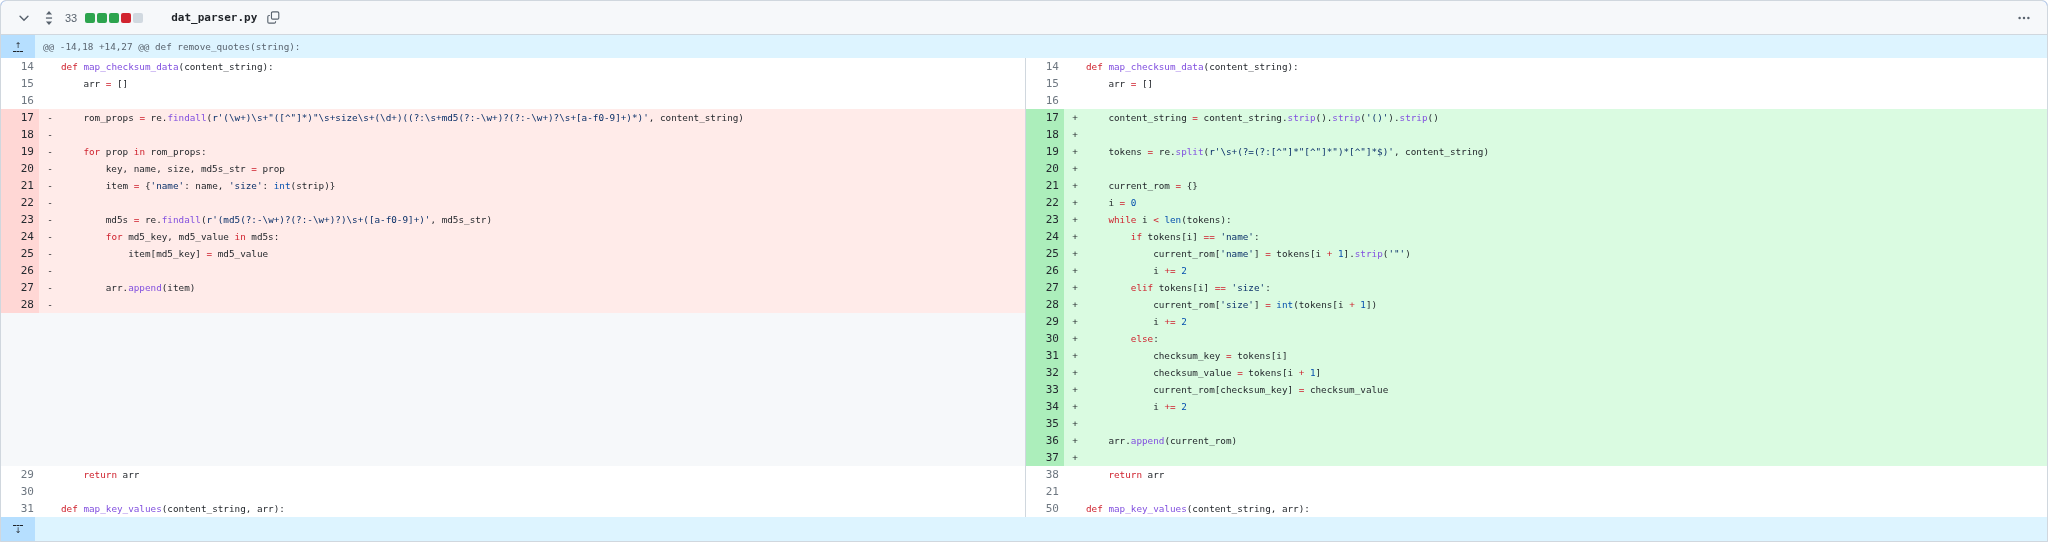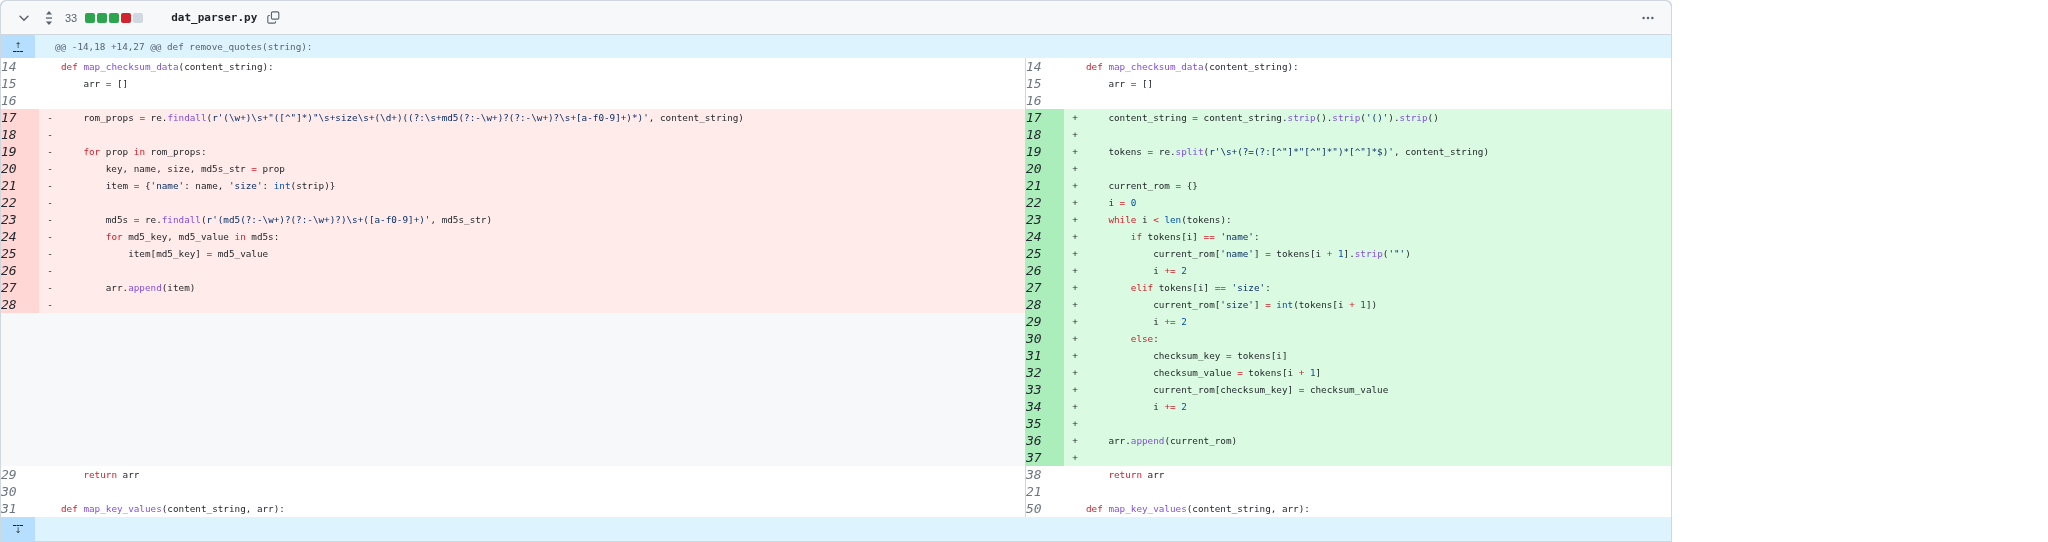--- a/index.html
+++ b/index.html
@@ -1,18 +1,18 @@
 <!DOCTYPE html>
 <html><head>
 <meta charset="utf-8">
 <style>
   * { margin:0; padding:0; box-sizing:border-box; }
   html,body { width:2048px; height:542px; background:#ffffff; }
   body { font-family:"Liberation Sans", sans-serif; }
-  .file { position:absolute; top:0; left:0; width:1672px; height:542px;
+  .file { position:absolute; top:0; left:0; width:2048px; height:542px;
           border:1px solid #d0d7de; border-radius:6px 6px 0 0; overflow:hidden; background:#3b82f6; }
 
   
   .file-header { height:34px; background:#f6f8fa; border-bottom:1px solid #d0d7de;
                  display:flex; align-items:center; gap:8px; padding:0 14px; }
   .icon-btn { background:none; border:none; cursor:pointer; display:flex; align-items:center;
               justify-content:center; padding:2px; color:#59636e; }
   .changes { font-size:11px; color:#59636e; }
   .diffstat { display:flex; gap:2px; align-items:center; }
   .sq { width:10px; height:10px; border-radius:2px; display:inline-block; }
@@ -23,31 +23,31 @@
               color:#1f2328; text-decoration:none; margin-left:20px; }
   .spacer { flex:1; }
 
   
   .hunk-row { height:23px; background:#ddf4ff; display:flex; align-items:stretch; }
   .gutter-btn { width:34px; flex:none; background:#b6dfff; border:none; cursor:pointer;
                 display:flex; flex-direction:column; align-items:center; justify-content:center; gap:1px; padding:0; }
   .dash { width:10px; border-top:1px dashed #1f2328; height:0; }
   .arrow { font-size:8px; line-height:8px; color:#1f2328; font-family:"DejaVu Sans", sans-serif; }
   .hunk-text { font-family:"DejaVu Sans Mono", monospace; font-size:9.3px; line-height:23px;
-               color:#59636e; padding-left:20px; white-space:pre; }
+               color:#59636e; padding-left:8px; white-space:pre; }
 
   
   .rows { }
   .drow { display:flex; height:17px; }
   .half { display:flex; height:17px; overflow:hidden; }
   .half-left  { width:1025px; flex:none; border-right:1px solid #d0d7de; }
   .half-right { flex:1; }
-  .num  { width:38px; flex:none; padding-right:5px;
-          font-family:"DejaVu Sans Mono", monospace; font-size:13px; line-height:17px;
-          color:#6e7781; cursor:pointer;font-style:italic; }
+  .num  { width:38px; flex:none; text-align:right; padding-right:5px;
+          font-family:"DejaVu Sans Mono", monospace; font-size:11px; line-height:17px;
+          color:#6e7781; cursor:pointer; }
   .sign { width:22px; flex:none; text-align:center; font-family:"DejaVu Sans Mono", monospace;
           font-size:9.3px; line-height:17px; color:#1f2328; }
   .code { flex:1; font-family:"DejaVu Sans Mono", monospace; font-size:9.3px; line-height:17px;
           white-space:pre; color:#1f2328; overflow:hidden; }
   .t-ctx   { background:#ffffff; }
   .t-del   { background:#ffebe9; }
   .t-del .num { background:#ffd7d5; color:#24292f; }
   .t-add   { background:#dafbe1; }
   .t-add .num { background:#aceebb; color:#24292f; }
   .t-empty { background:#f6f8fa; }

